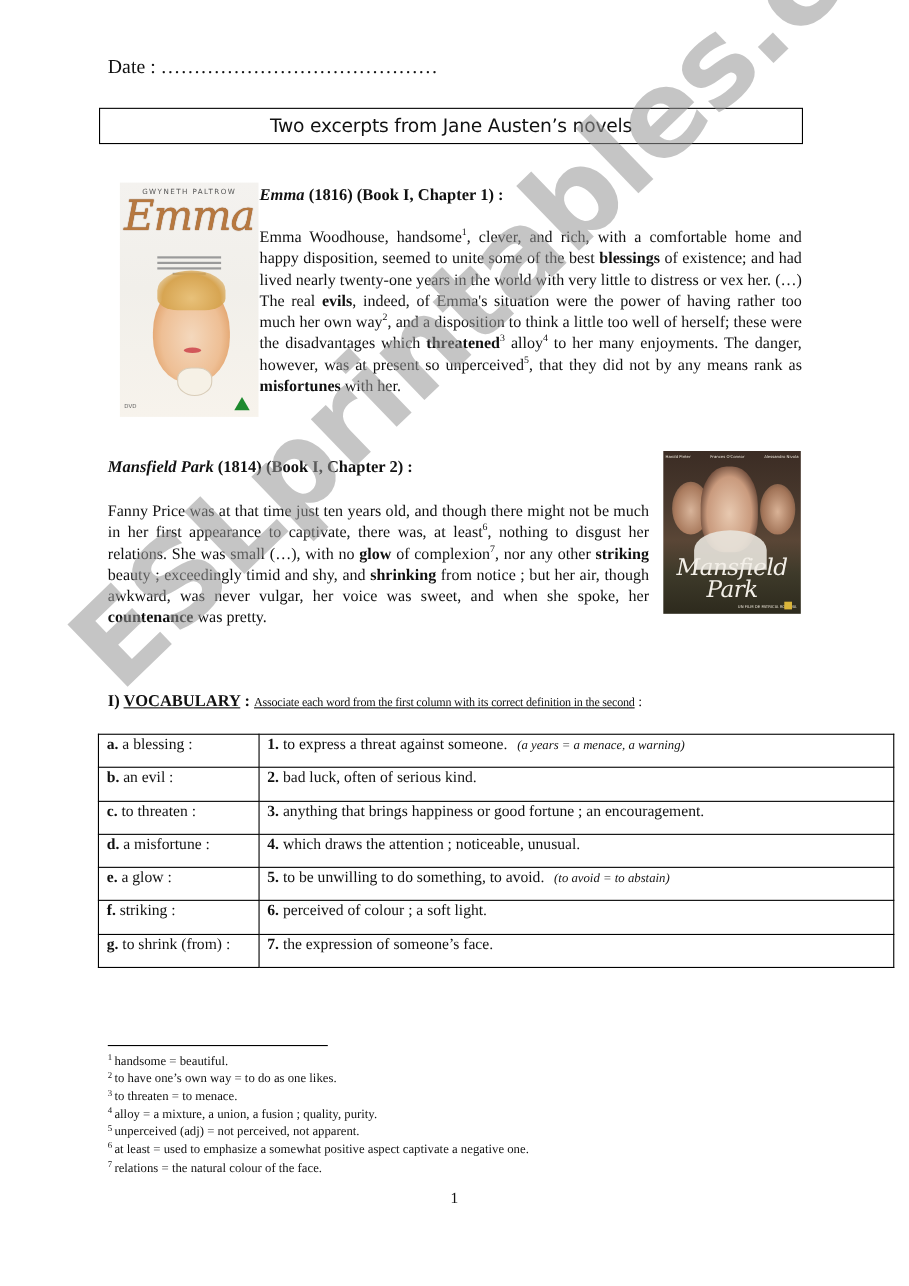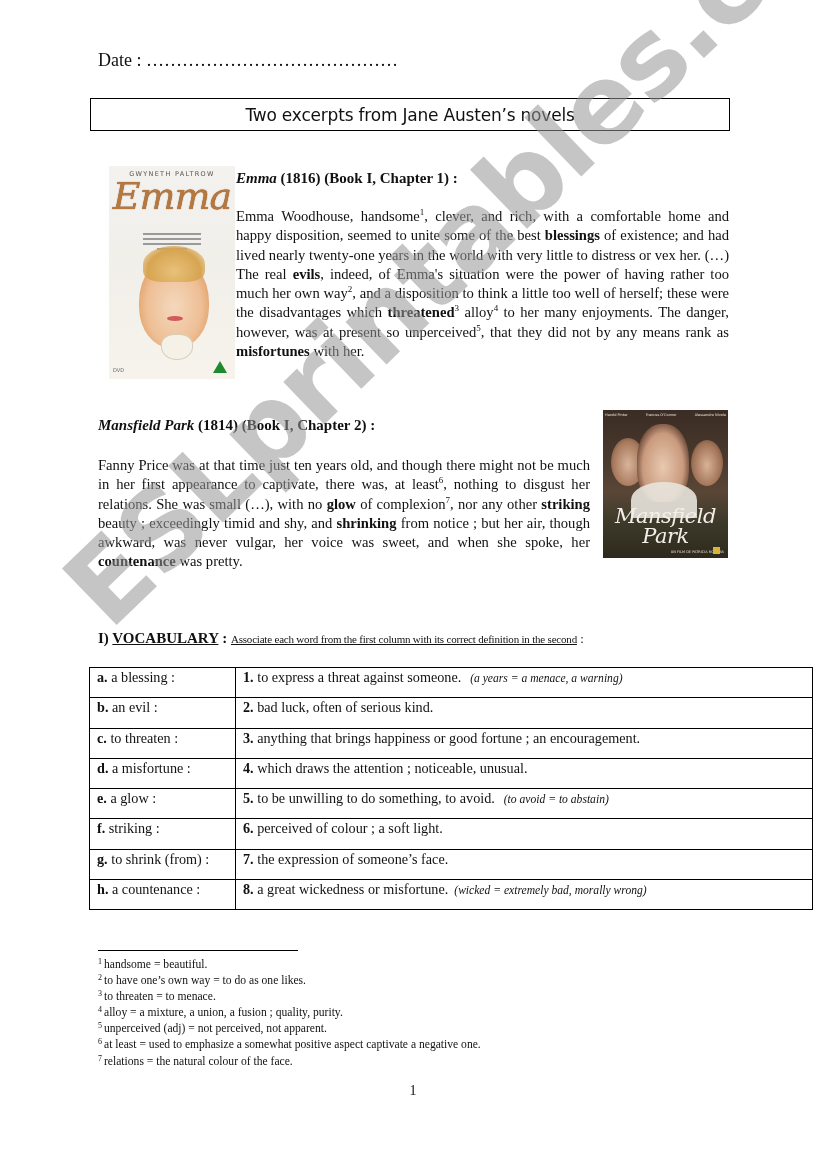--- a/index.html
+++ b/index.html
@@ -157,24 +157,20 @@
         <td><b class="num">5.</b><span> to be unwilling to do something, to avoid.</span><span class="note"> (to avoid = to abstain)</span></td>
       </tr>
       <tr>
         <td class="word"><b>f.</b><span> striking :</span></td>
         <td><b class="num">6.</b><span> perceived of colour ; a soft light.</span><span class="note"></span></td>
       </tr>
       <tr>
         <td class="word"><b>g.</b><span> to shrink (from) :</span></td>
         <td><b class="num">7.</b><span> the expression of someone’s face.</span><span class="note"></span></td>
       </tr>
-      <tr>
-        <td class="word"><b>h.</b><span> a countenance :</span></td>
-        <td><b class="num">8.</b><span> a great wickedness or misfortune.</span><span class="note">(wicked = extremely bad, morally wrong)</span></td>
-      </tr>
     </tbody>
 </table>
 
 <div class="abs fn-rule"></div>
 <div class="abs footnotes" id="footnotes">
     <div><sup>1</sup><span>handsome = beautiful.</span></div>
     <div><sup>2</sup><span>to have one’s own way = to do as one likes.</span></div>
     <div><sup>3</sup><span>to threaten = to menace.</span></div>
     <div><sup>4</sup><span>alloy = a mixture, a union, a fusion ; quality, purity.</span></div>
     <div><sup>5</sup><span>unperceived (adj) = not perceived, not apparent.</span></div>

